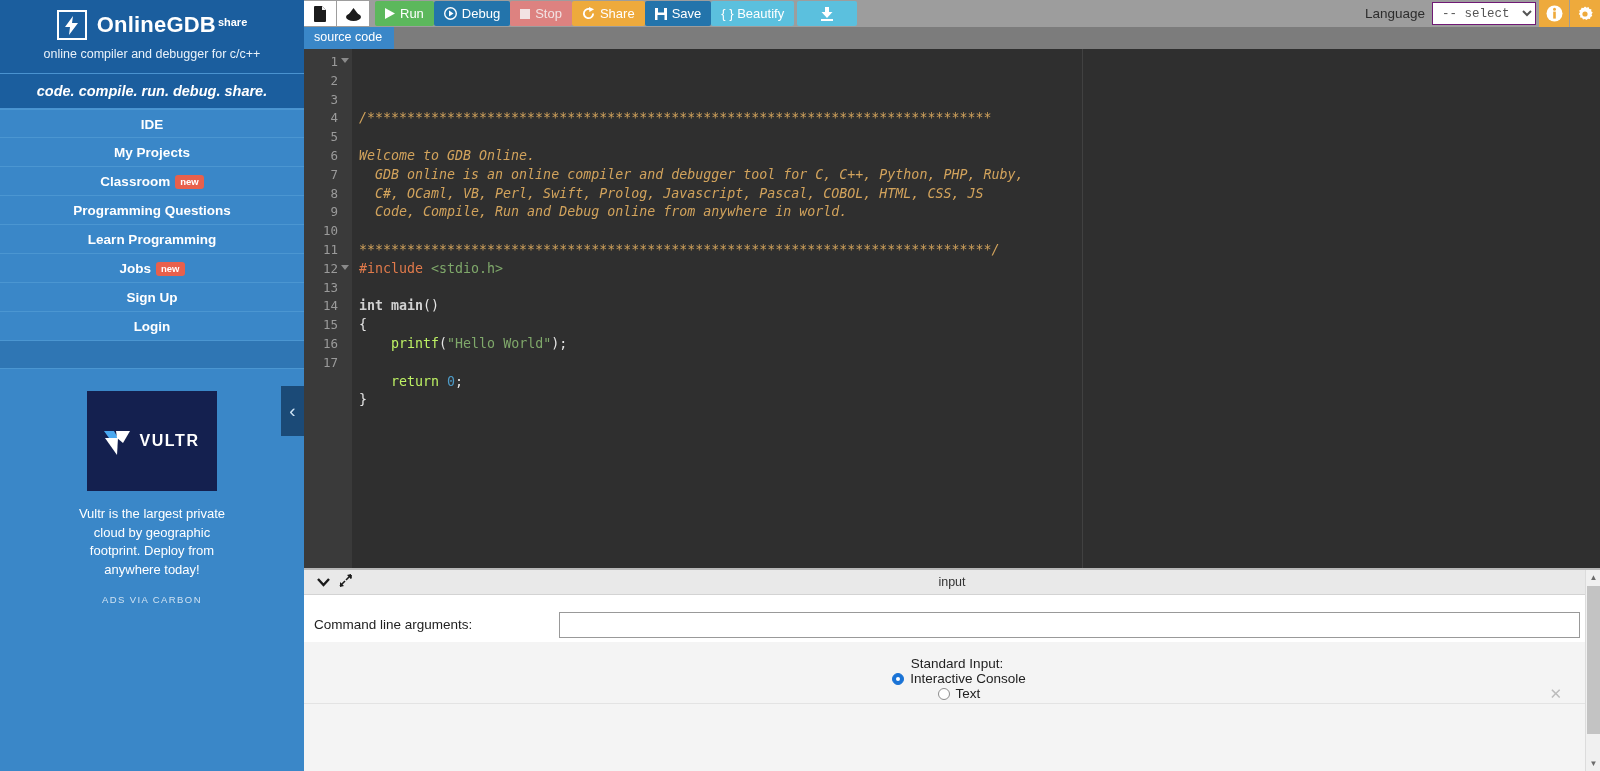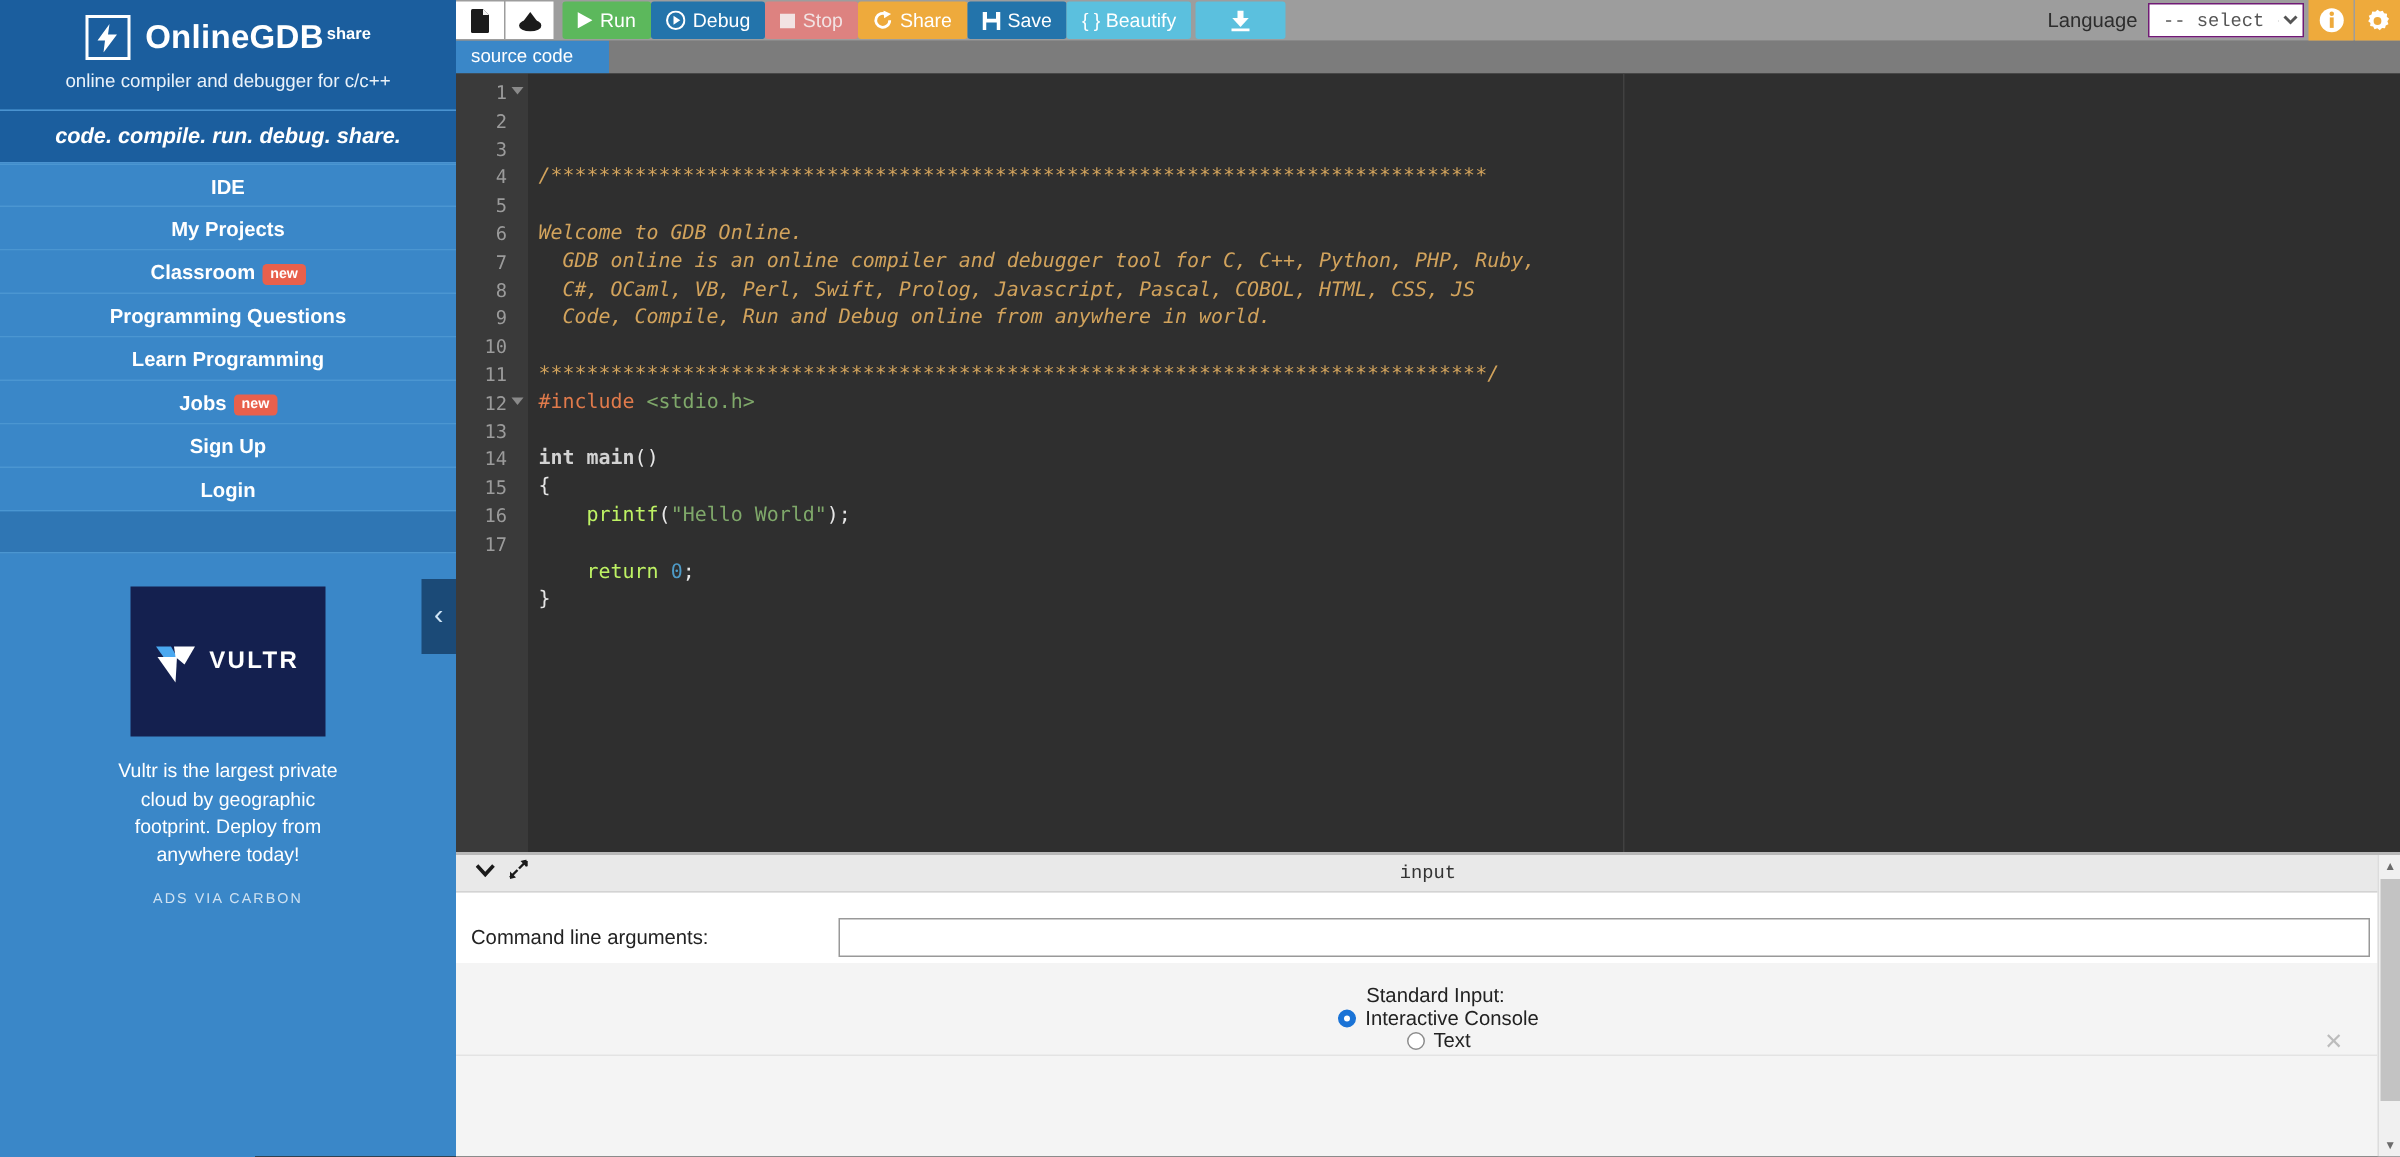--- a/index.html
+++ b/index.html
@@ -202,21 +202,21 @@
 
   
   #tabbar {
     height: 22px;
     background: #7c7c7c;
     display: flex; align-items: stretch;
   }
   .tab-active {
     background: #3a87c8; color: #ffffff;
     font-size: 12.5px;
-    padding: 3px 24px 0 10px;
+    padding: 3px 12px 0 10px;
     cursor: pointer;
   }
 
   
   #editor-wrap {
     position: relative;
     height: 519px;
     background: #2f2f2f;
     display: flex;
     overflow: hidden;
@@ -274,21 +274,20 @@
     width: 1296px; height: 203px;
     background: #f4f4f4;
     border-top: 2px solid #b8b8b8;
   }
   #panel-head {
     height: 25px;
     background: #e9e9e9;
     border-bottom: 1px solid #d3d3d3;
     display: flex; align-items: center;
     position: relative;
-    font-family: Liberation Mono, monospace;
   }
   .panel-icon {
     width: 22px; text-align: center;
     font-size: 14px; color: #2b2b2b;
     cursor: pointer; font-weight: bold;
   }
   .panel-icon.first { margin-left: 8px; }
   #panel-title {
     position: absolute; left: 0; right: 0;
     text-align: center;

